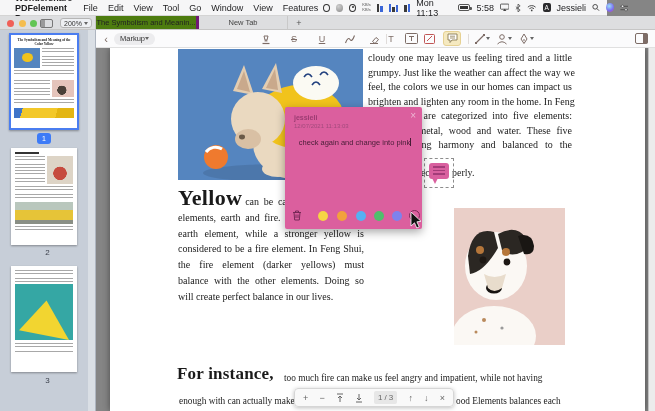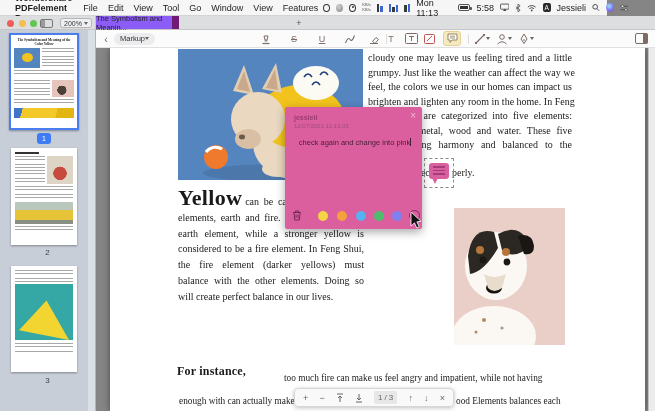--- a/index.html
+++ b/index.html
@@ -33,21 +33,21 @@
   .tabbar { position:absolute; top:16px; left:0; width:655px; height:14px; background:#dddee0; border-bottom:1px solid #c6c6c6; }
   .traffic { position:absolute; left:7px; top:4px; display:flex; gap:4.5px; }
   .traffic i { width:7px; height:7px; border-radius:50%; }
   .t-close { background:#f05f57; } .t-min { background:#f5bd4e; } .t-zoom { background:#62c554; }
   .sb-toggle { position:absolute; left:40px; top:3px; width:13px; height:9px; border:1px solid #777; border-radius:2px; }
   .sb-toggle:before { content:""; position:absolute; left:0; top:0; bottom:0; width:4px; background:#9a9a9a; }
   .caret { display:inline-block; width:0; height:0; border-left:2.5px solid transparent; border-right:2.5px solid transparent; border-top:3px solid #666; vertical-align:middle; }
   .zoom-chip { position:absolute; left:60px; top:2px; height:10px; border:1px solid #b5b5b5; border-radius:3px; background:#eef0f3;
     font-size:7px; color:#333; display:flex; align-items:center; gap:2px; padding:0 3px; }
   .tab { position:absolute; top:0; height:13px; display:flex; align-items:center; justify-content:center; font-size:7.5px; color:#444; }
-  .tab.active { left:95px; width:84px; background:#8b5cf6; border-left:1px solid #c6c6c6; border-right:7px solid #701a75; color:#222; }
+  .tab.active { left:95px; width:104px; background:#4d7c0f; border-left:1px solid #c6c6c6; border-right:3px solid #701a75; color:#222; }
   .tab.inactive { left:199px; width:89px; border-right:1px solid #c9c9c9; }
   .tab-plus { position:absolute; left:292px; top:0; width:14px; height:13px; font-size:9px; color:#555; display:flex; align-items:center; justify-content:center; }
 
   
   .sidebar { position:absolute; left:0; top:30px; width:96px; height:381px; background:#c7ced8; border-right:1px solid #aeb5c0; }
   .scrollstrip { position:absolute; right:0; top:0; bottom:0; width:7px; background:rgba(255,255,255,.35); }
   .thumb { position:absolute; background:#fff; box-shadow:0 1px 2px rgba(0,0,0,.35); }
   .thumb1 { left:9px; top:3px; width:70px; height:97px; border:2px solid #4a7df0; padding:3px; }
   .thumb2 { left:11px; top:118px; width:66px; height:97px; padding:4px; }
   .thumb3 { left:11px; top:236px; width:66px; height:106px; padding:4px; }
@@ -70,21 +70,21 @@
   .canvas { position:absolute; left:96px; top:48px; width:559px; height:363px; background:#858585; overflow:hidden; }
   .page { position:absolute; left:14px; top:0; width:535px; height:363px; background:#ffffff; box-shadow:0 0 7px rgba(0,0,0,.45); }
   .rightstrip { position:absolute; right:0; top:0; bottom:0; width:7px; background:#ececec; border-left:1px solid #c2c2c2; }
 
   .doc-serif { font-family:"Liberation Serif", serif; color:#1a1a1a; }
   .rcol { position:absolute; left:272px; top:3px; width:204px; }
   .rcol .line { font-size:10px; line-height:14.55px; text-align:justify; text-align-last:justify; white-space:nowrap; }
   .frag { position:absolute; font-size:10px; }
   .yellowp { position:absolute; left:82px; top:146px; width:186px; font-size:10px; line-height:15.8px; text-align:justify; }
   .yellow-head { font-size:22px; font-weight:bold; line-height:0; padding-right:3px; letter-spacing:.3px; }
-  .fi-head { position:absolute; left:81px; top:316px; font-size:12px; font-weight:bold; letter-spacing:.2px; }
+  .fi-head { position:absolute; left:81px; top:316px; font-size:17px; font-weight:bold; letter-spacing:.2px; }
   .fi-line1 { position:absolute; left:188px; top:325px; font-size:9.3px; white-space:nowrap; }
   .fi-line2a { position:absolute; left:83px; top:348px; font-size:9.3px; white-space:nowrap; }
   .fi-line2b { position:absolute; left:360px; top:348px; font-size:9.3px; white-space:nowrap; }
 
   .docimg { position:absolute; }
 
   
   .note-pop { position:absolute; left:189px; top:59px; width:137px; height:122px; border-radius:2px;
     box-shadow:0 3px 10px rgba(0,0,0,.35); z-index:30; }
   .note-author { position:absolute; left:9px; top:7px; font-size:7px; font-weight:bold; color:#9c3c72; }
@@ -186,20 +186,23 @@
     <i class="t-zoom"></i>
   </span>
   <span class="sb-toggle"></span>
   <span class="zoom-chip">
     <span>200%</span>
       <i class="caret"></i>
   </span>
   <div class="tab active">
       <span>The Symbolism and Meanin...</span>
     </div>
+  <div class="tab inactive">
+      <span>New Tab</span>
+    </div>
   <div class="tab-plus">+</div>
 </div>
 
 <div class="sidebar">
   <div class="thumb thumb1">
     <div class="mini-title">The Symbolism and Meaning of the Color Yellow</div>
     <div class="trow">
       <div style="width:26px;height:20px;background:#5585bf;position:relative">
         <i style="position:absolute;left:8px;top:5px;width:11px;height:9px;background:#f1c31c;border-radius:50%"></i>
       </div>

